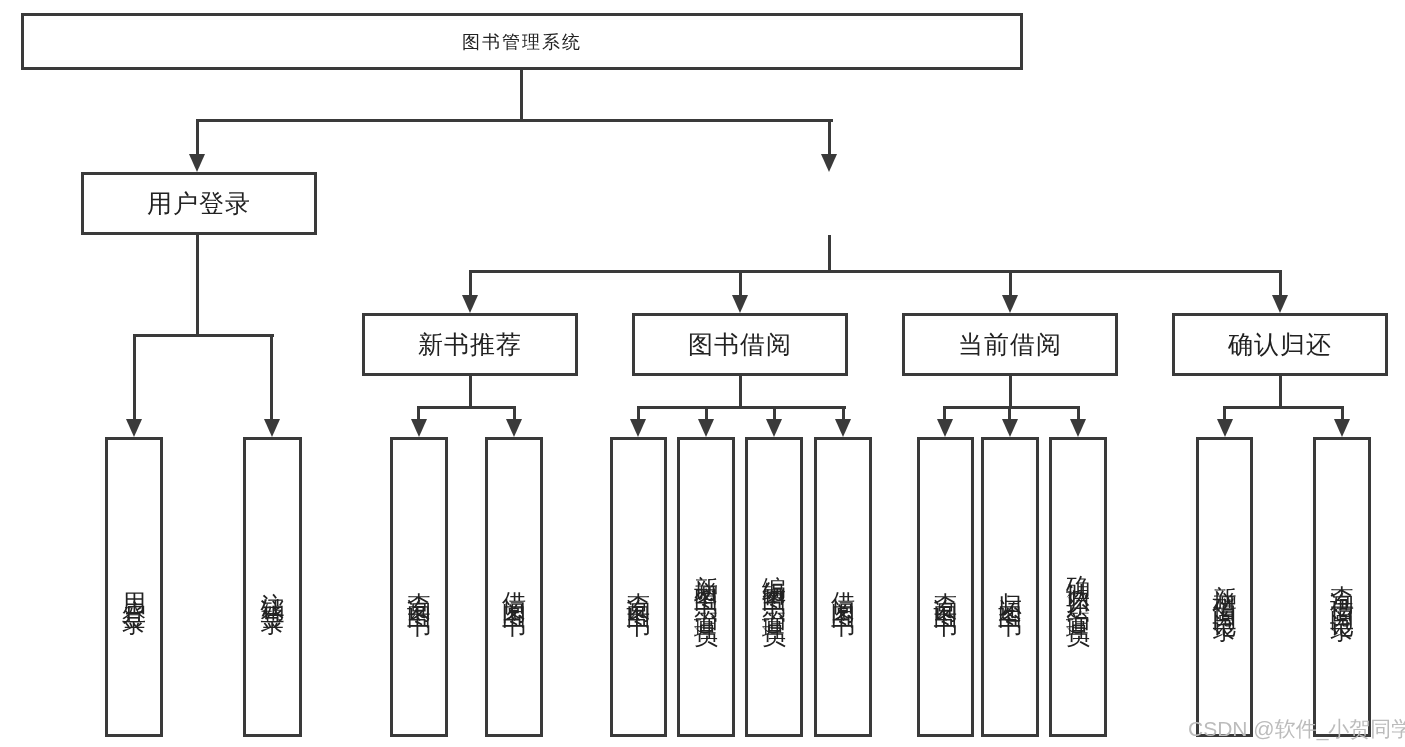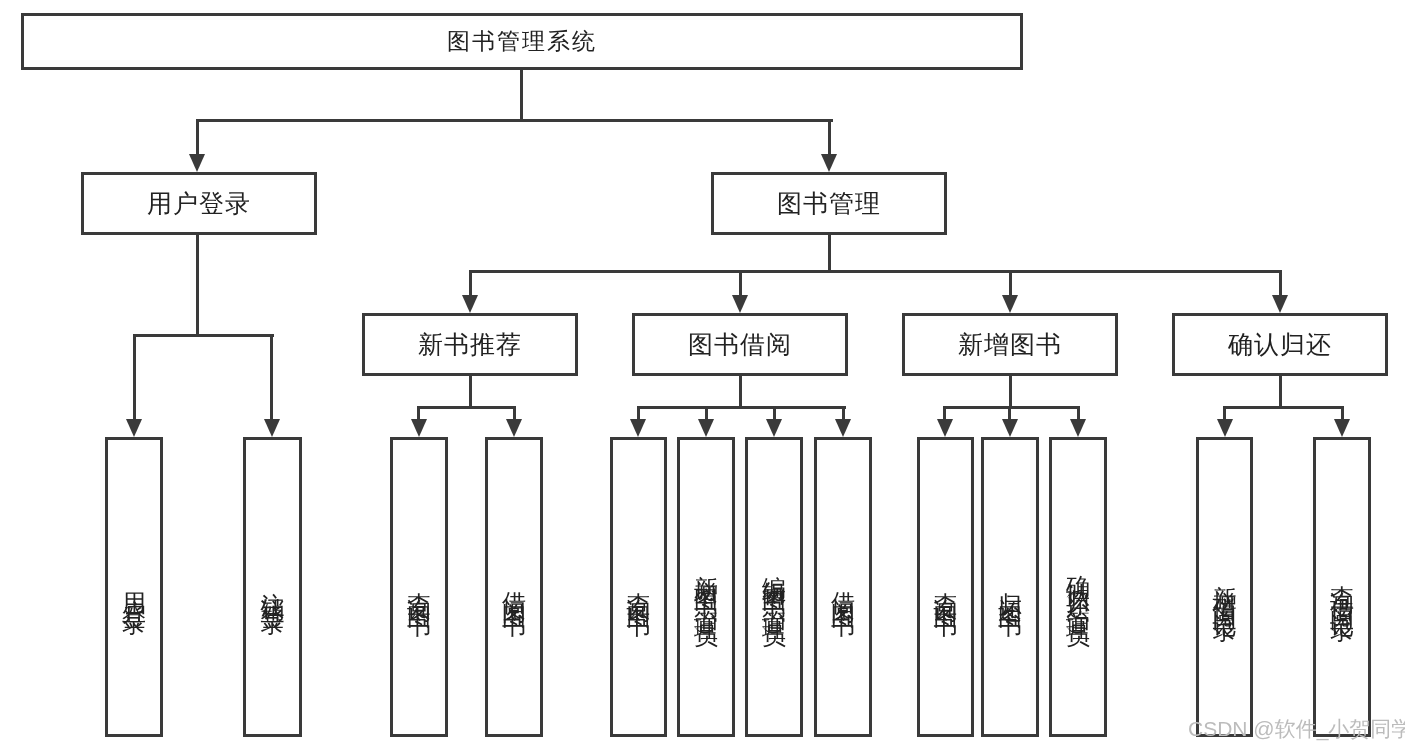--- a/index.html
+++ b/index.html
@@ -19,21 +19,21 @@
     position: absolute;
     box-sizing: border-box;
     border: 3px solid var(--line, #3a3a3a);
     background: #ffffff;
     display: flex;
     align-items: center;
     justify-content: center;
     text-align: center;
     color: var(--text, #222222);
   }
-  .root-box  { font-size: 23px; letter-spacing: 2px; }
+  .root-box  { font-size: 18px; letter-spacing: 2px; }
   .hbox      { font-size: 25px; letter-spacing: 1px; }
   .vbox {
     writing-mode: vertical-rl;
     text-orientation: mixed;
     font-size: 24px;
     letter-spacing: 7px;
     line-height: 1;
   }
   .line {
     position: absolute;
@@ -62,34 +62,31 @@
 <div id="canvas">
 
   <div class="box root-box" style="left:21px; top:13px; width:1002px; height:57px;">
     <span>图书管理系统</span>
   </div>
 
   <div class="box hbox" style="left:81px; top:172px; width:236px; height:63px;">
     <span>用户登录</span>
   </div>
 
-  <div class="box hbox" style="left:711px; top:172px; width:236px; height:63px;">
-    <span>图书管理</span>
-  </div>
 
   <div class="box hbox" style="left:362px; top:313px; width:216px; height:63px;">
     <span>新书推荐</span>
   </div>
 
   <div class="box hbox" style="left:632px; top:313px; width:216px; height:63px;">
     <span>图书借阅</span>
   </div>
 
   <div class="box hbox" style="left:902px; top:313px; width:216px; height:63px;">
-    <span>新增图书</span>
+    <span>当前借阅</span>
   </div>
 
   <div class="box hbox" style="left:1172px; top:313px; width:216px; height:63px;">
     <span>确认归还</span>
   </div>
 
   <div class="box vbox" style="left:105px; top:437px; width:58px; height:300px;">
     <span>用户登录</span>
   </div>
   <div class="box vbox" style="left:243px; top:437px; width:59px; height:300px;">

